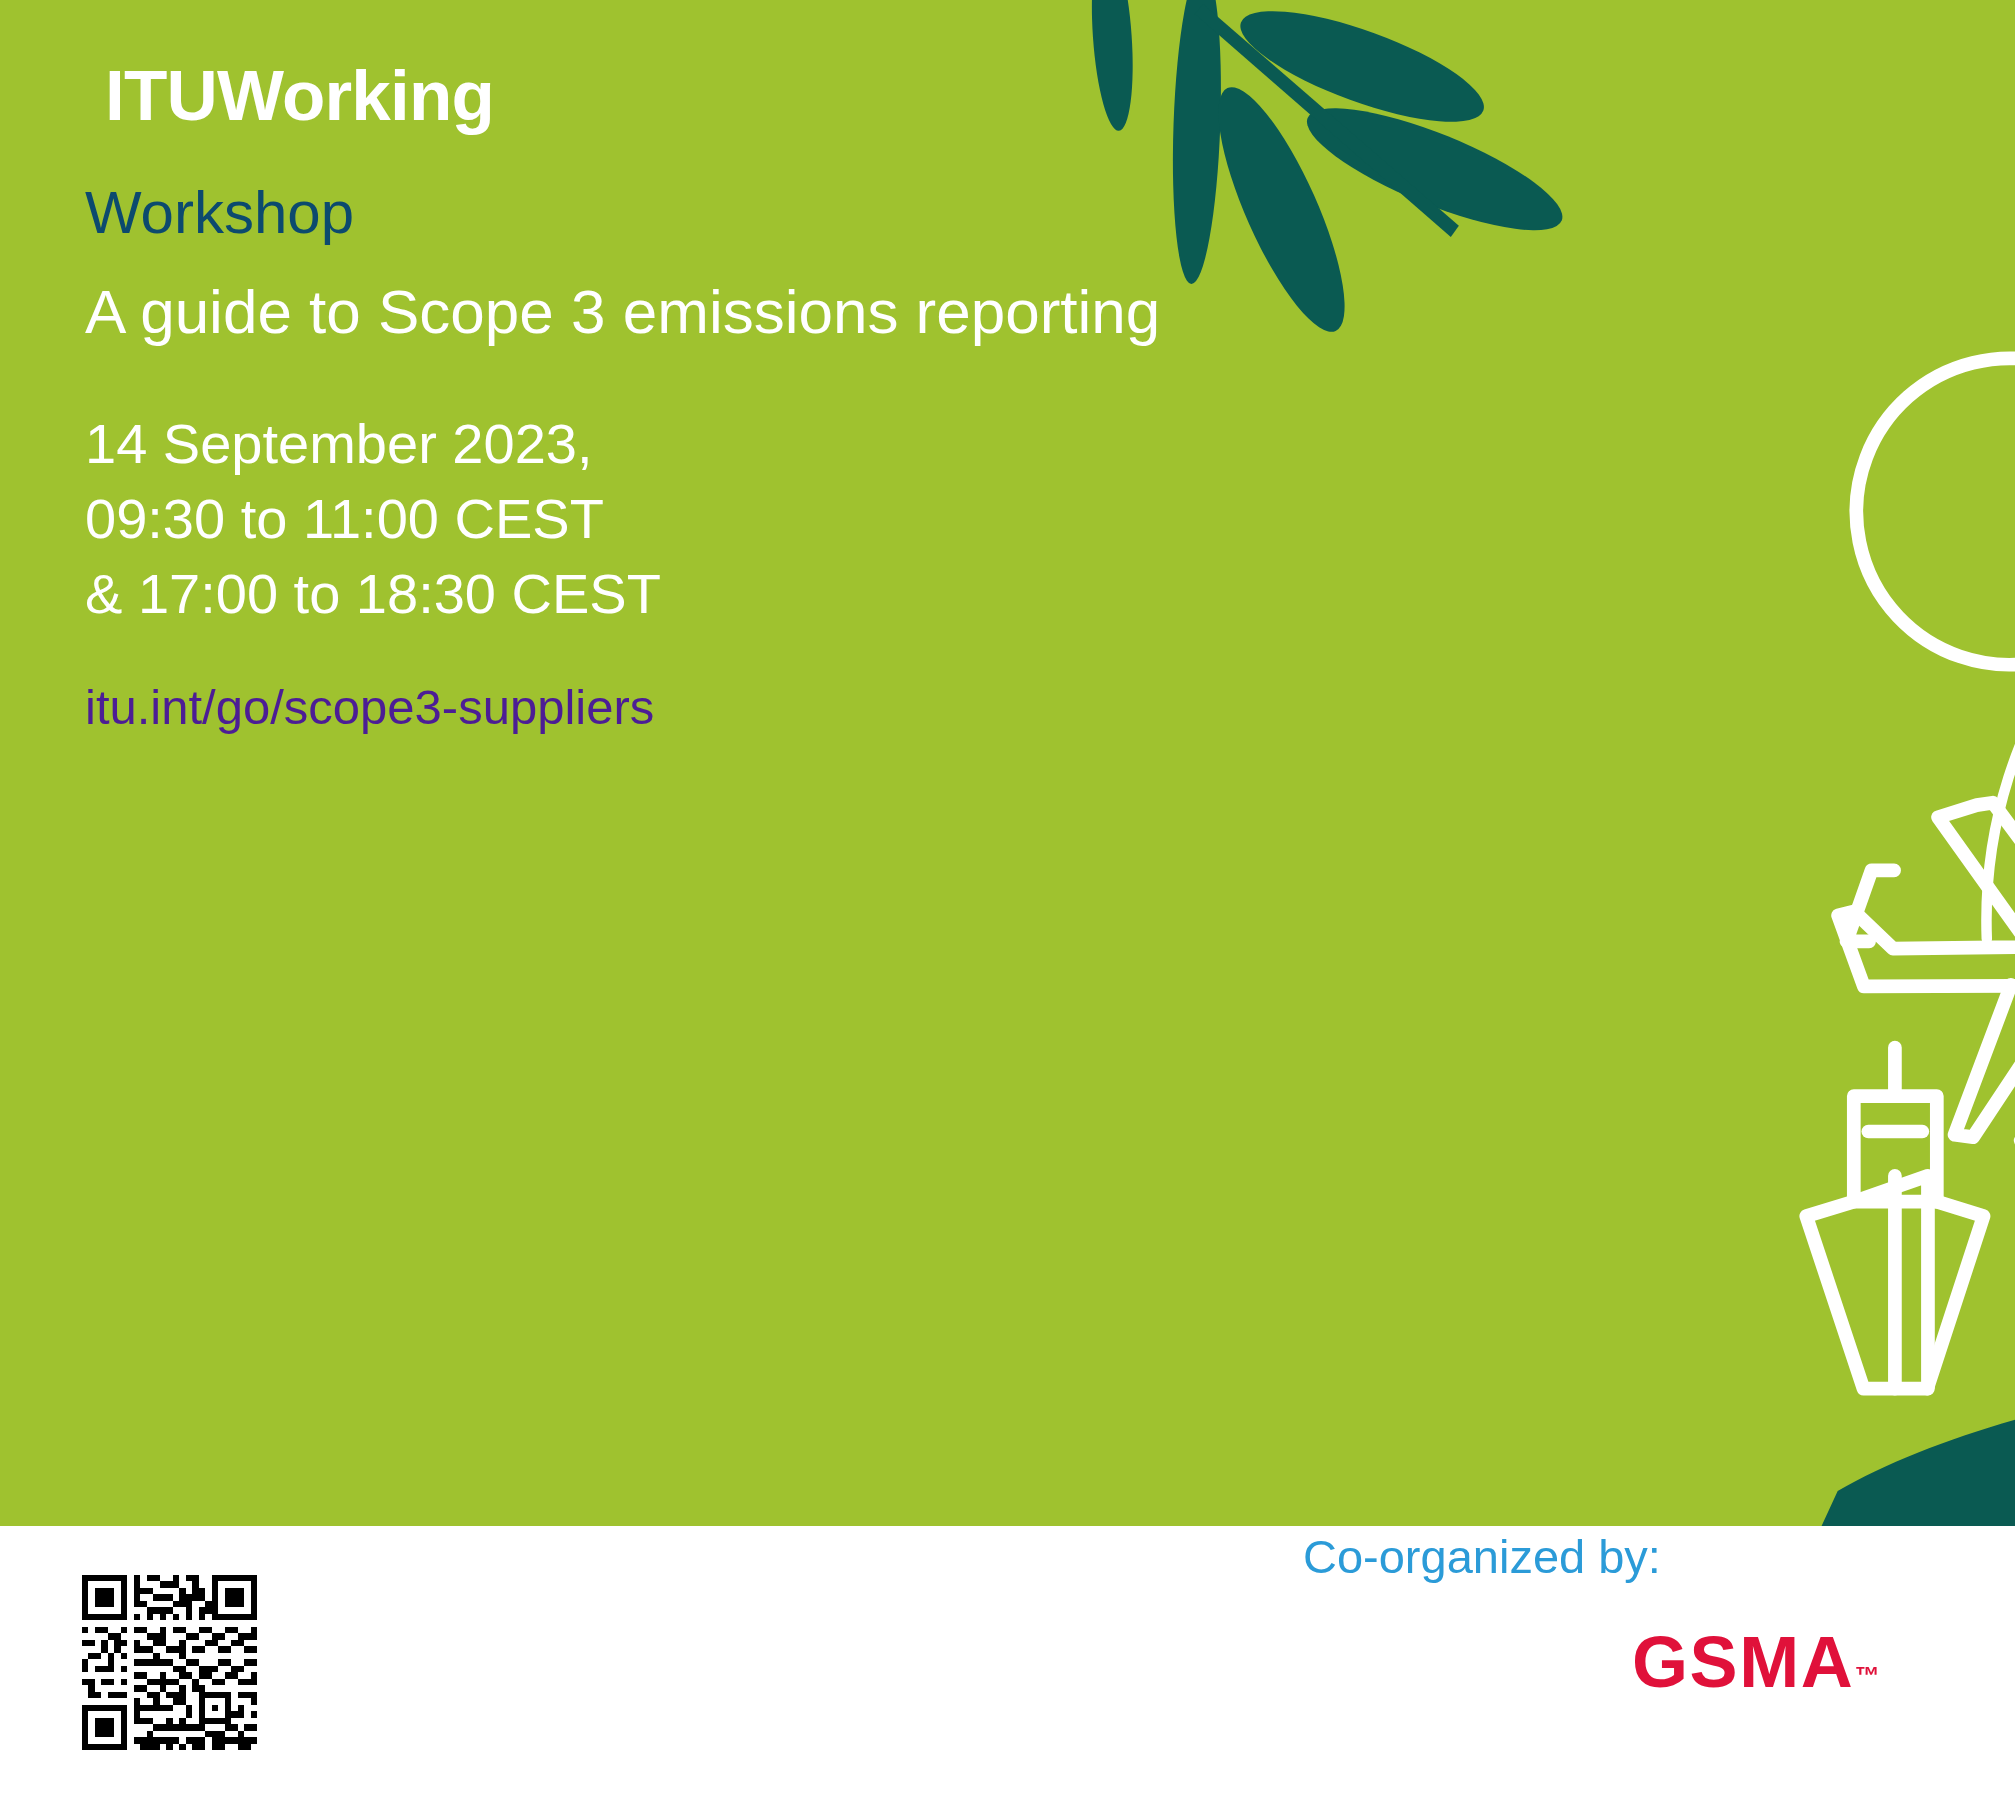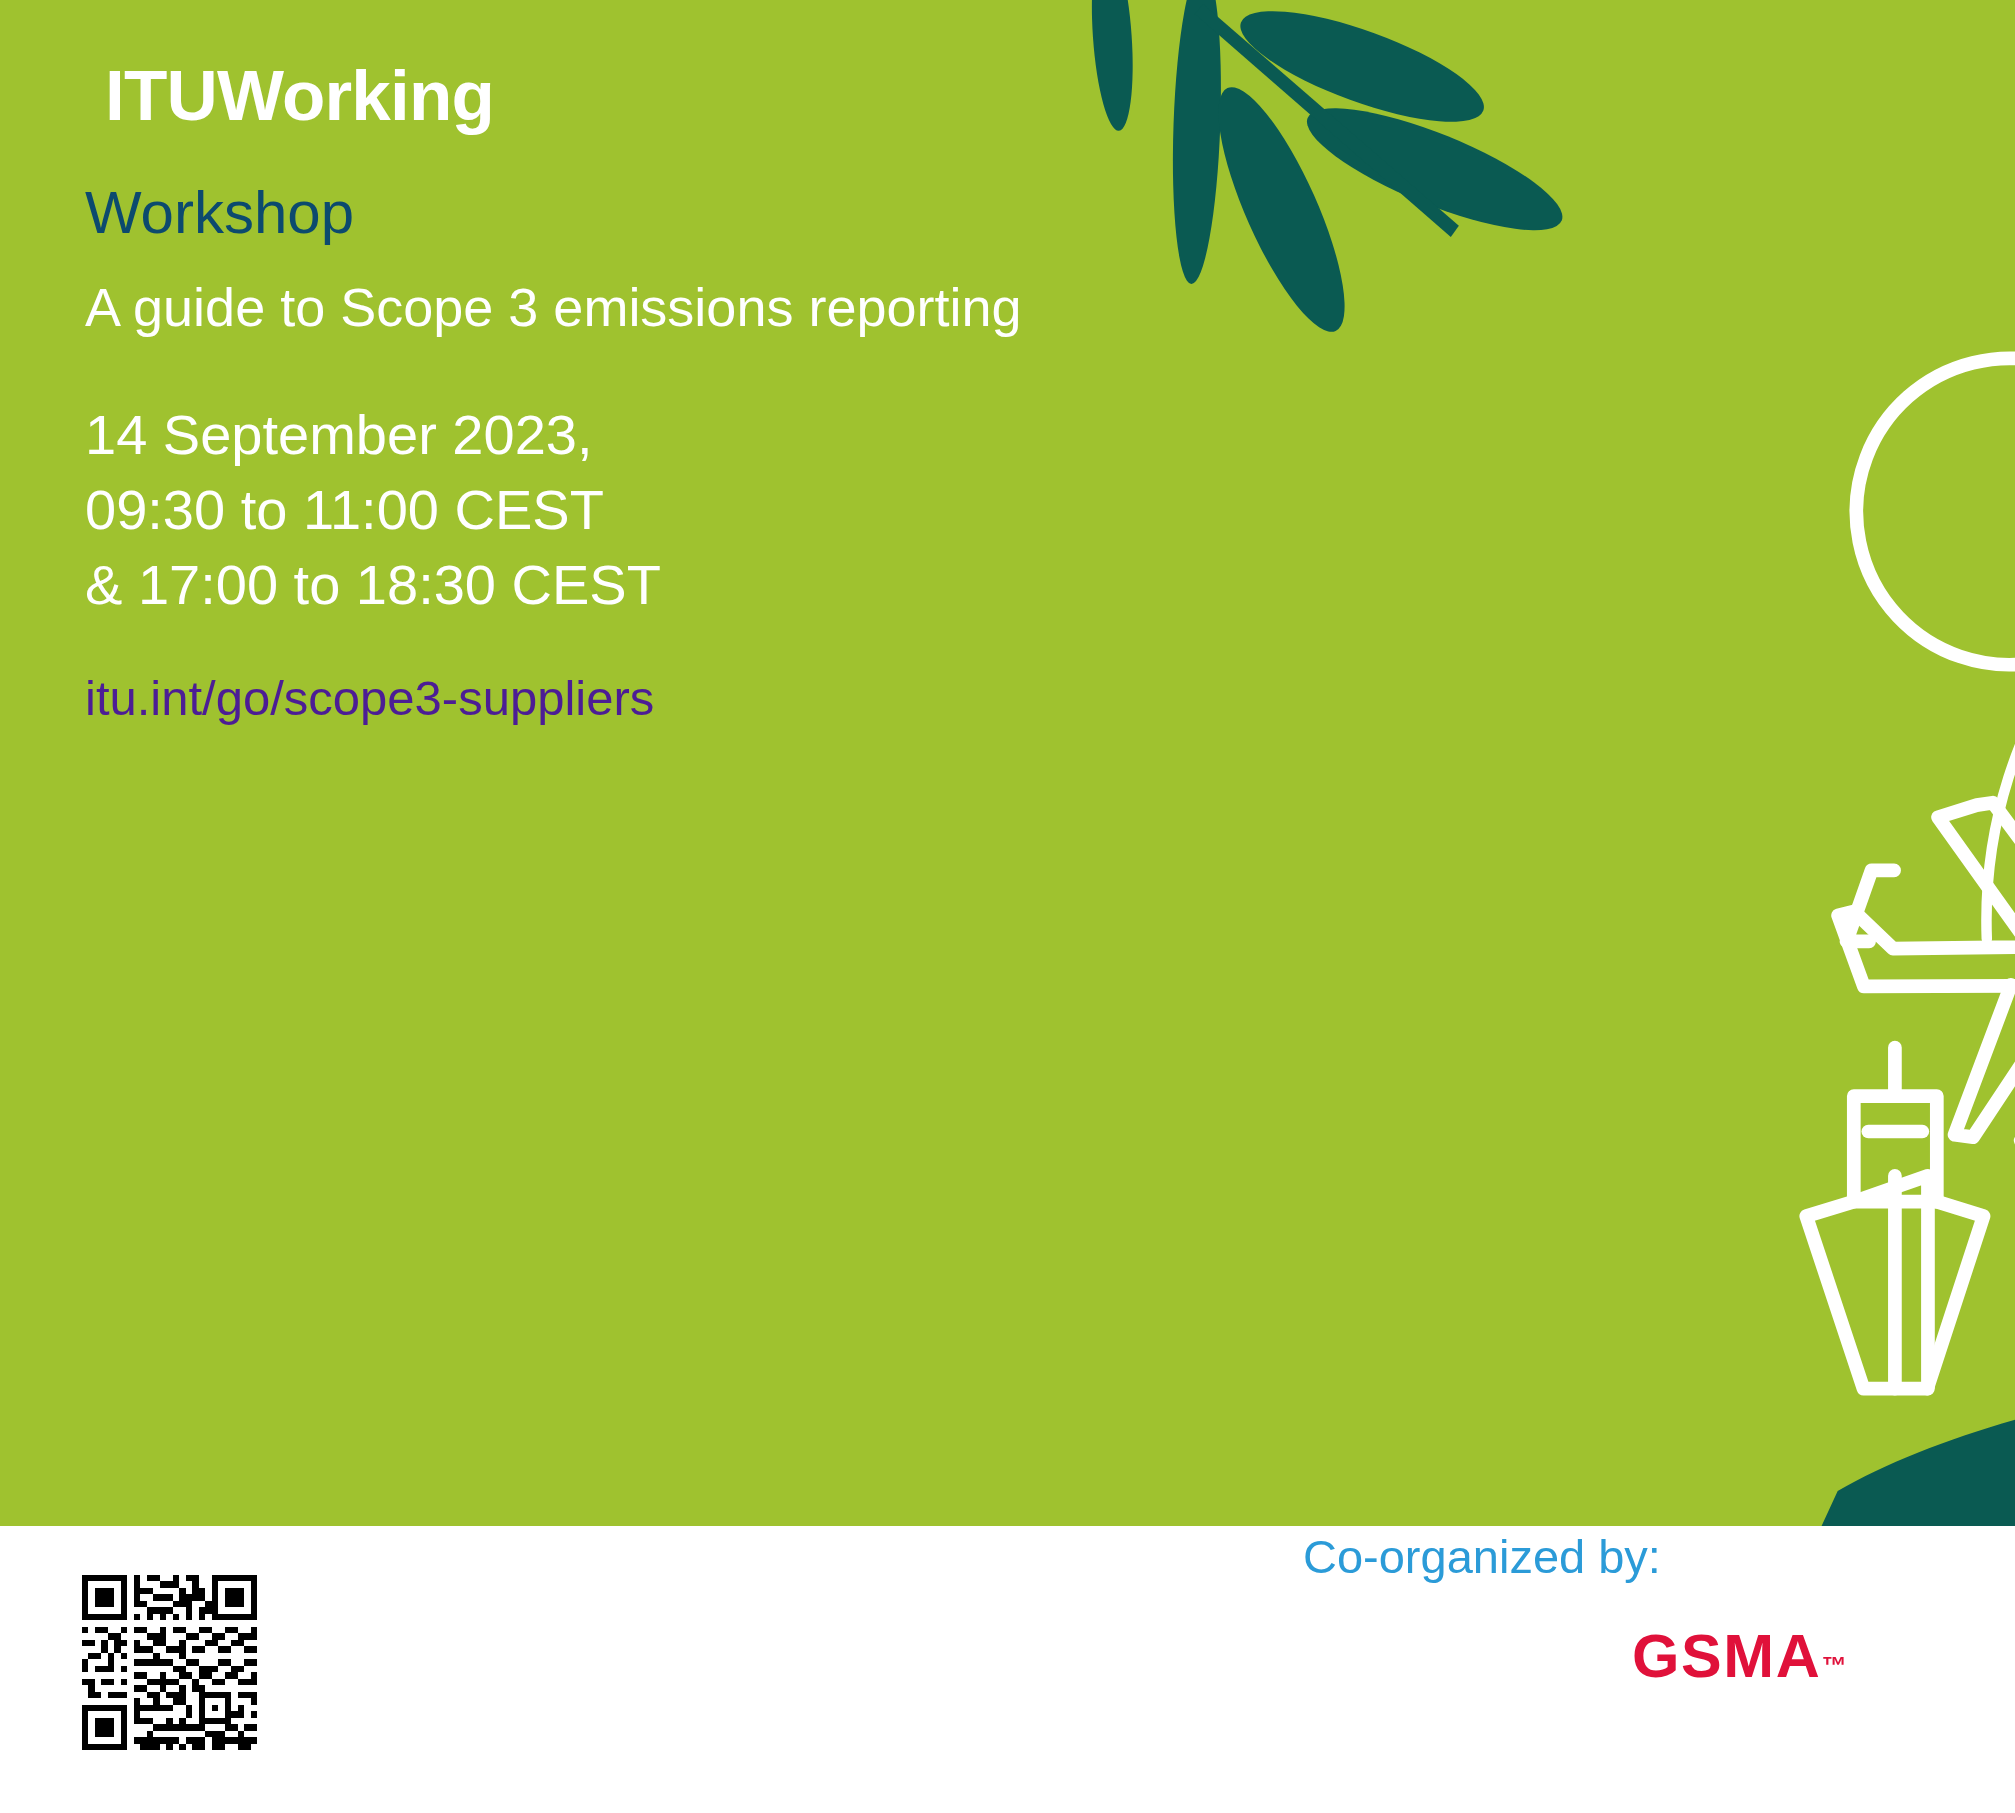--- a/index.html
+++ b/index.html
@@ -10,32 +10,32 @@
   .hero{position:absolute;left:0;top:0;width:3224px;height:1526px;overflow:hidden;background:#9fc22f;}
   .hero-svg{position:absolute;left:0;top:0;width:3224px;height:1526px;}
 
   
   .textcol{position:absolute;left:85px;top:60px;width:1854px;z-index:6;}
   .brand{color:#ffffff;font-size:71px;line-height:1;letter-spacing:-0.8px;margin:0 0 52px 0;white-space:nowrap;}
   .brand .b-itu{font-weight:700;margin-left:20px;}
   .brand .b-events{font-weight:600;}
   .kicker{color:#0c4a6e;font-size:60px;font-weight:400;line-height:1;margin:0 0 35px 0;}
   .title{color:#ffffff;font-size:108px;font-weight:800;line-height:1.04;letter-spacing:-1.6px;margin:0 0 13.7px 0;}
-  .subtitle{color:#ffffff;font-size:54px;font-weight:400;line-height:1.1;margin:0 0 60px 0;}
+  .subtitle{color:#ffffff;font-size:62px;font-weight:400;line-height:1.1;margin:0 0 60px 0;}
   .dateline{color:#ffffff;font-size:56px;font-weight:400;line-height:1.34;margin:0 0 52px 0;}
   .venue{color:#ffffff;font-size:56px;font-weight:700;line-height:1;margin:0 0 50px 0;}
   .url{color:#4c1d95;font-size:49px;font-weight:400;line-height:1;margin:0;}
 
   
   .footer{position:absolute;left:0;top:1526px;width:3224px;height:287px;background:#ffffff;}
   .qr{position:absolute;left:75px;top:42px;width:189px;height:189px;}
   .coorg{position:absolute;left:1303px;top:7.3px;color:#2b9bd8;font-size:47px;font-weight:400;line-height:1;white-space:nowrap;}
   .logos{position:absolute;left:1632px;top:60px;width:1572px;height:210px;}
   .gsma{position:absolute;left:0px;top:40px;}
-  .gsma .g-word{color:#e0113a;font-size:61px;font-weight:700;letter-spacing:1.6px;line-height:1;font-family:"Liberation Sans",sans-serif;}
+  .gsma .g-word{color:#e0113a;font-size:72px;font-weight:700;letter-spacing:1.6px;line-height:1;font-family:"Liberation Sans",sans-serif;}
   .gsma .g-tm{color:#e0113a;font-size:25px;font-weight:700;vertical-align:super;}
 </style>
 </head>
 <body>
 
 <div class="banner">
 
   <div class="hero">
     <svg class="hero-svg" viewBox="0 0 8000 3787" preserveAspectRatio="none">
       <defs>

